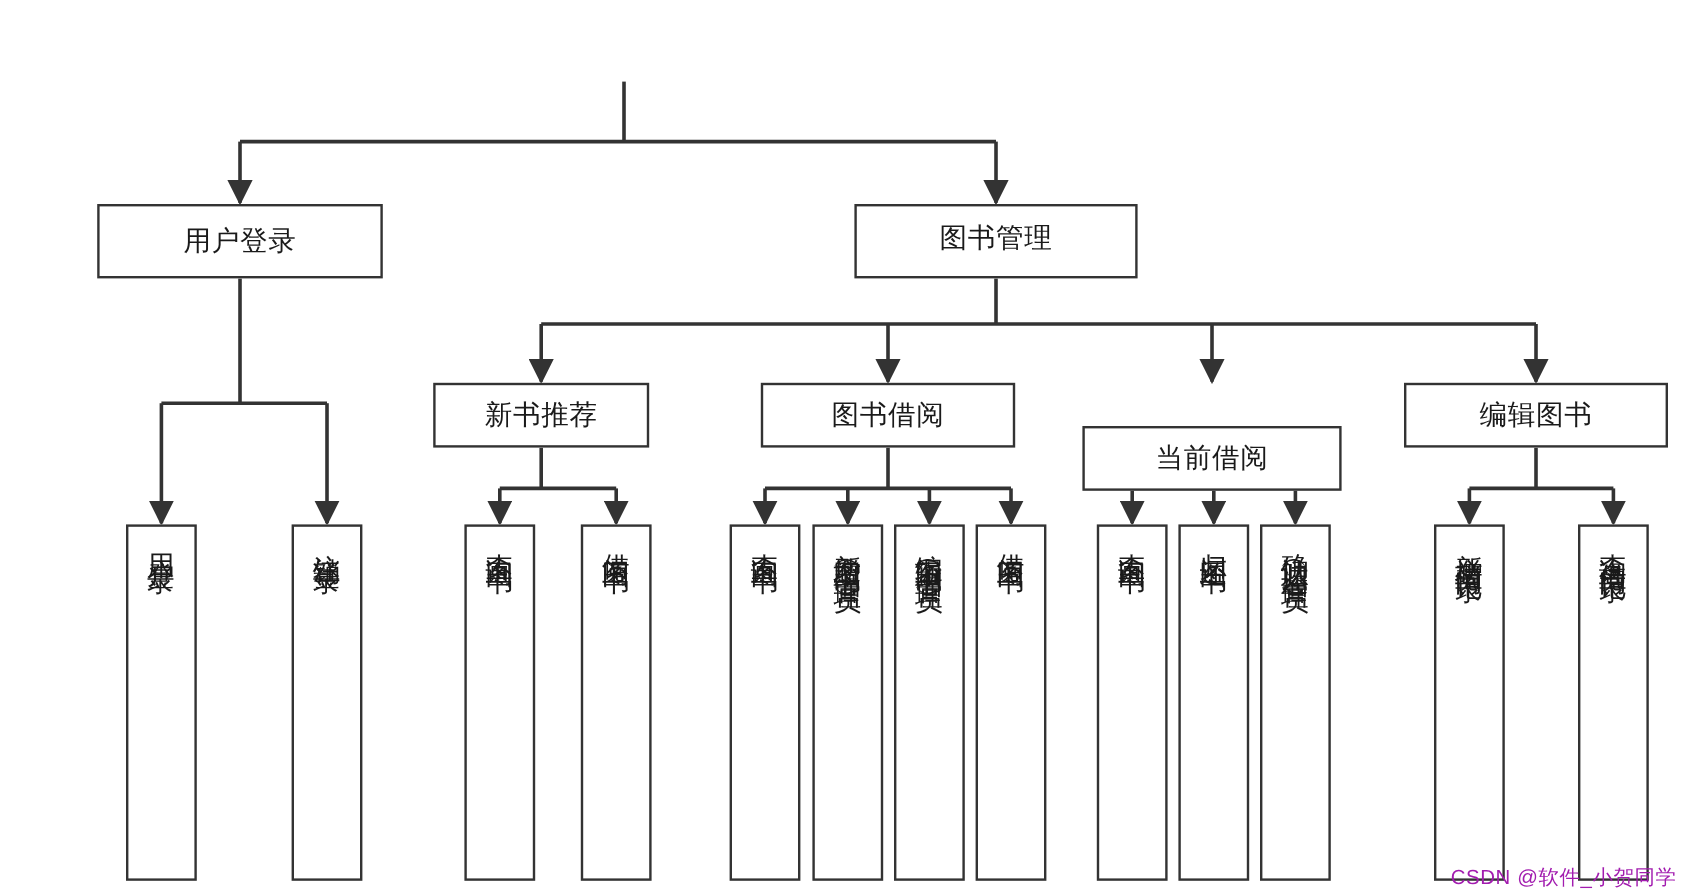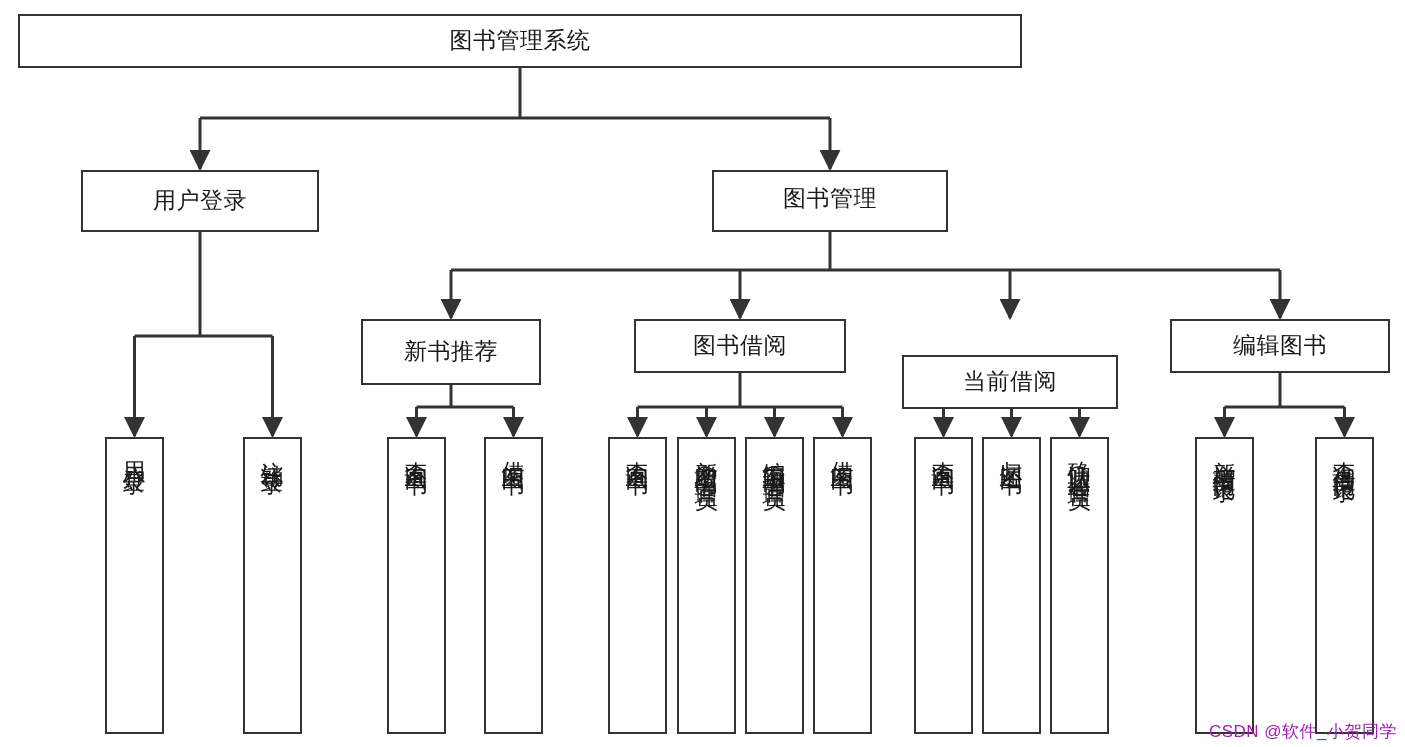--- a/index.html
+++ b/index.html
@@ -110,32 +110,29 @@
         <path d="M 943.5 407 L 943.5 436" marker-end="url(#arrow)"></path>
         <path d="M 1011.5 407 L 1011.5 436" marker-end="url(#arrow)"></path>
         <path d="M 1079.5 407 L 1079.5 436" marker-end="url(#arrow)"></path>
         <path d="M 1280 373 L 1280 407"></path>
         <path d="M 1224.5 407 L 1344.5 407"></path>
         <path d="M 1224.5 407 L 1224.5 436" marker-end="url(#arrow)"></path>
         <path d="M 1344.5 407 L 1344.5 436" marker-end="url(#arrow)"></path>
       </g>
   </svg>
 
-  <div class="node horiz" style="left: 18px; top: 14px; width: 1004px; height: 54px;">
-    <span class="node-label">图书管理系统</span>
-  </div>
 
   <div id="nodes-layer">
       <div class="node horiz" style="left: 81px; top: 170px; width: 238px; height: 62px;">
         <span class="node-label">用户登录</span>
       </div>
       <div class="node horiz" style="left: 712px; top: 170px; width: 236px; height: 62px; font-family: Liberation Mono, monospace;">
         <span class="node-label">图书管理</span>
       </div>
-      <div class="node horiz" style="left: 361px; top: 319px; width: 180px; height: 66px;">
+      <div class="node horiz" style="left: 361px; top: 319px; width: 180px; height: 54px;">
         <span class="node-label">新书推荐</span>
       </div>
       <div class="node horiz" style="left: 634px; top: 319px; width: 212px; height: 54px; font-family: Liberation Serif, serif;">
         <span class="node-label">图书借阅</span>
       </div>
       <div class="node horiz" style="left: 902px; top: 319px; width: 216px; height: 54px; margin-top: 36px;">
         <span class="node-label">当前借阅</span>
       </div>
       <div class="node horiz" style="left: 1170px; top: 319px; width: 220px; height: 54px;">
         <span class="node-label">编辑图书</span>

